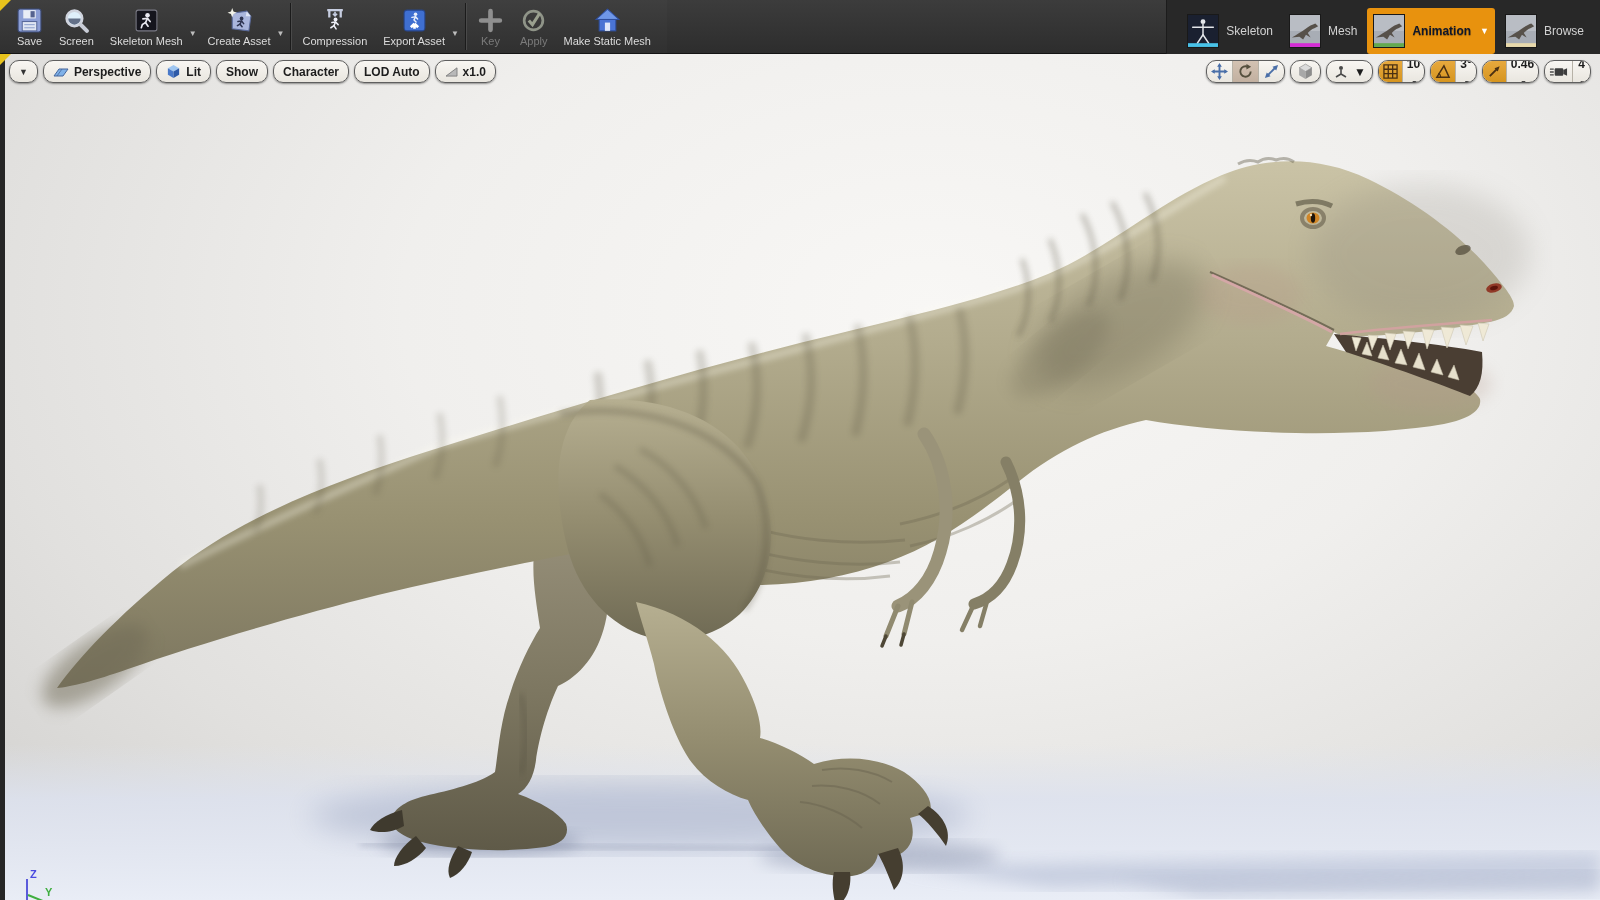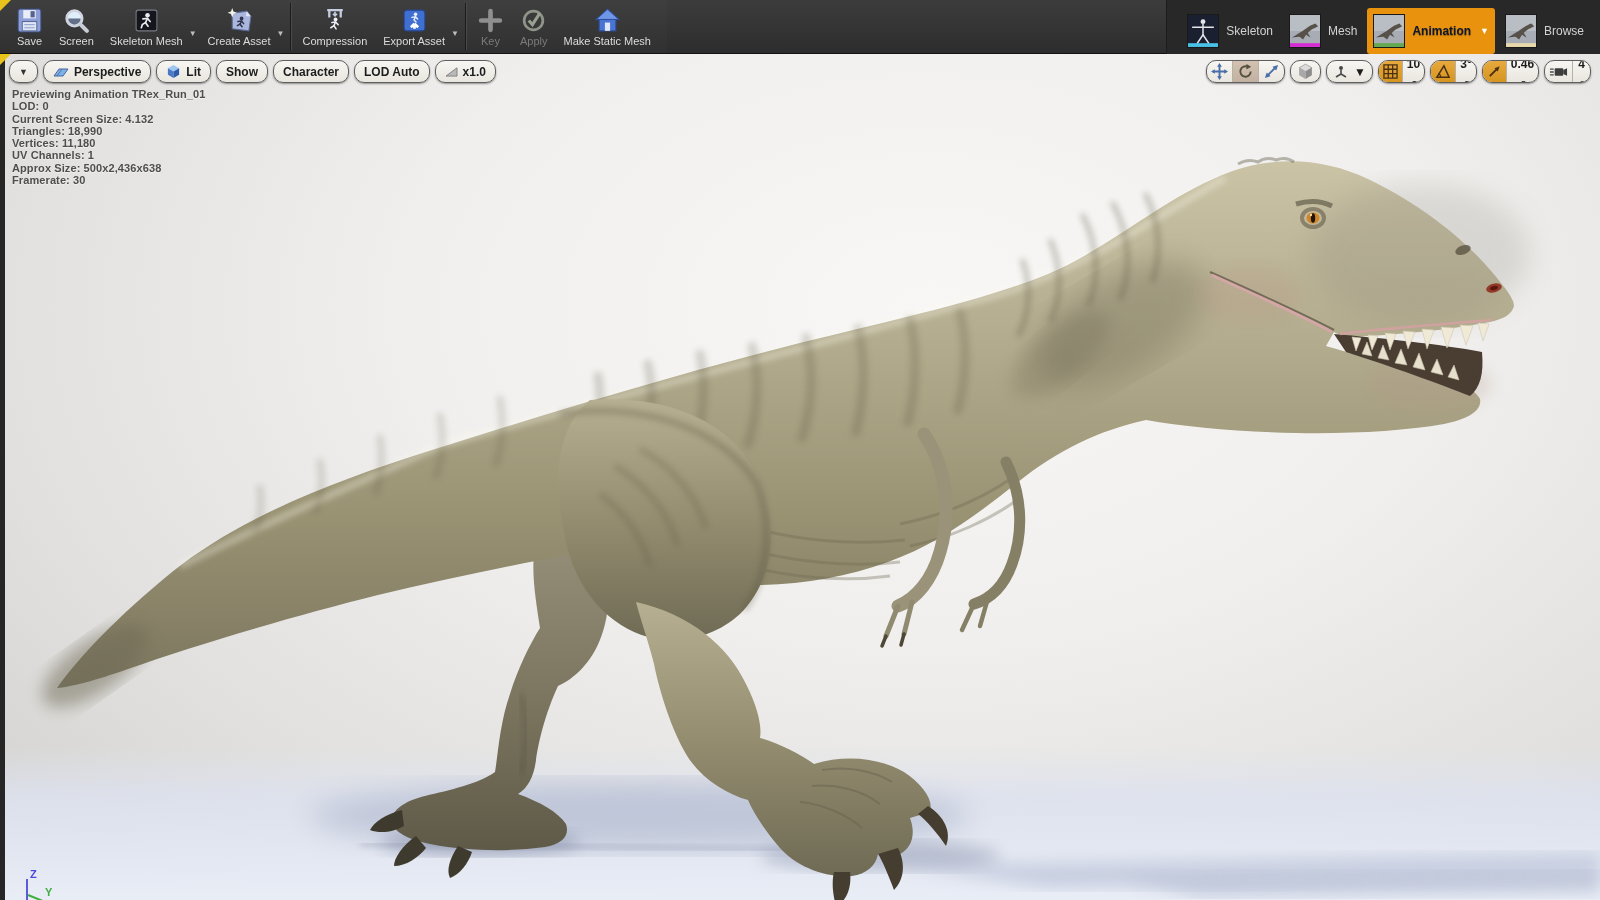--- a/index.html
+++ b/index.html
@@ -592,30 +592,20 @@
             <polygon points="15,5 19,3 19,11 15,9" fill="#3d3d3d"></polygon>
           </svg>
         </div>
         <div class="seg">
           <span class="num">4</span>
           <span class="n-caret">▼</span>
         </div>
       </div>
     </div>
 
-    <div class="stats">
-      <div>Previewing Animation TRex_Run_01</div>
-      <div>LOD: 0</div>
-      <div>Current Screen Size: 4.132</div>
-      <div>Triangles: 18,990</div>
-      <div>Vertices: 11,180</div>
-      <div>UV Channels: 1</div>
-      <div>Approx Size: 500x2,436x638</div>
-      <div>Framerate: 30</div>
-    </div>
 
     <div class="axis">
       <div class="zline"></div>
       <span class="zlab" style="color:#4a4ae0">Z</span>
       <div class="yline"></div>
       <span class="ylab" style="color:#3fae3f">Y</span>
     </div>
 
   </div>
 </div>

